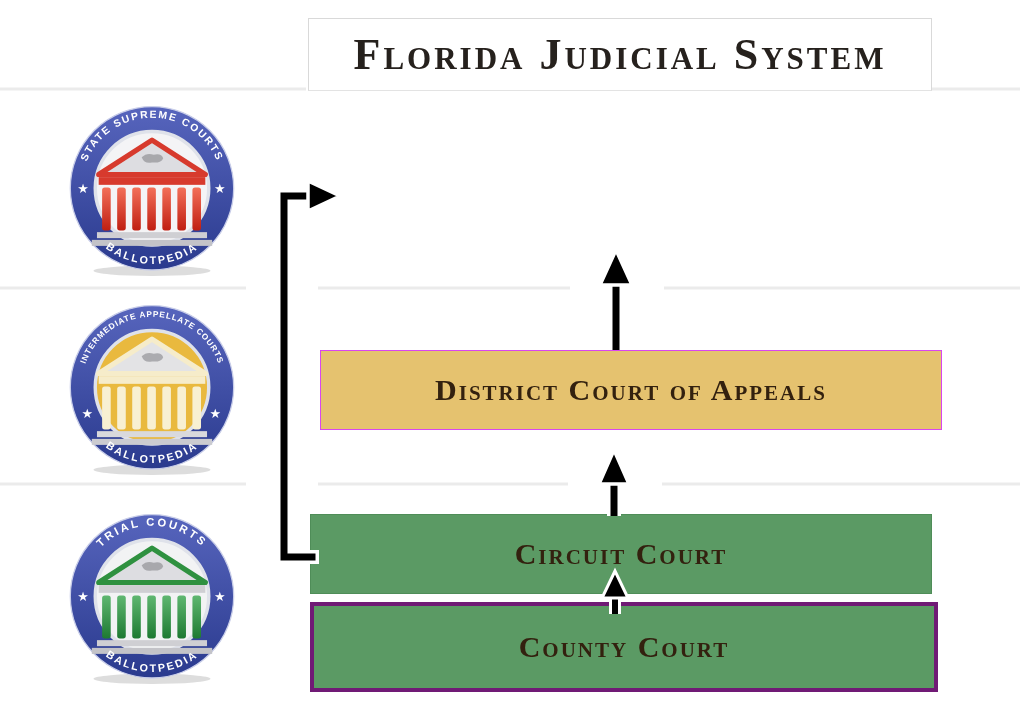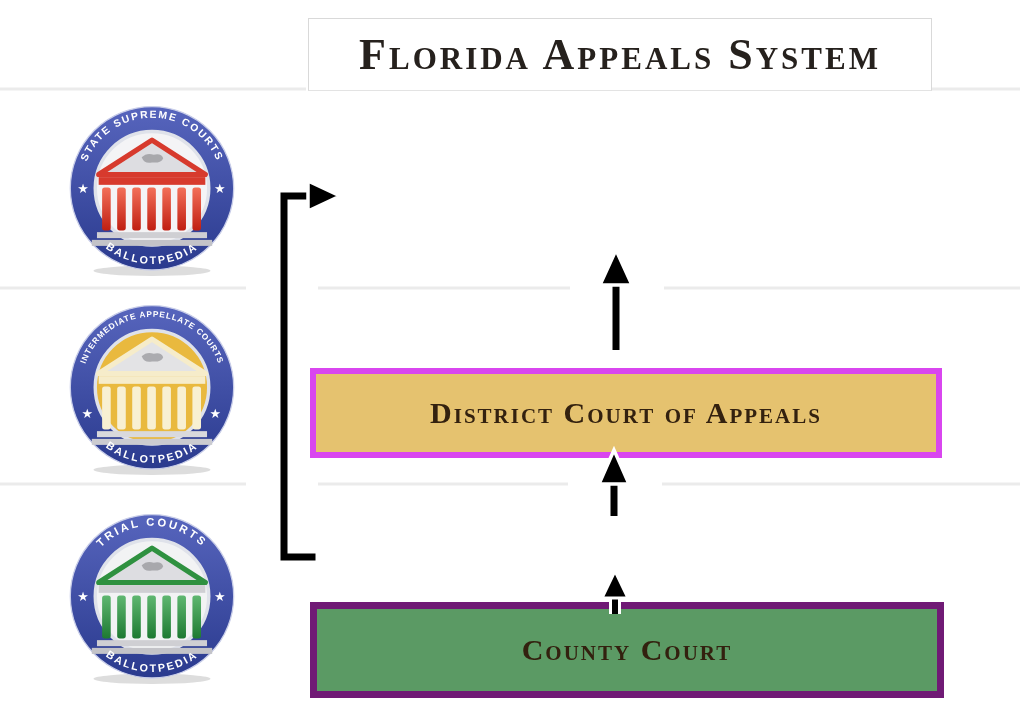--- a/index.html
+++ b/index.html
@@ -20,48 +20,51 @@
   
   .level-box{
     position:absolute;left:310px;width:620px;
     display:flex;align-items:center;justify-content:center;
   }
   .level-box span{
     font-variant:small-caps;font-weight:bold;font-size:30px;letter-spacing:2px;
     color:#33210f;line-height:1;
   }
   .box-supreme{top:148px;height:80px;background:#e0695a;border:1px solid #d55e4e;}
-  .box-appeals{top:368px;height:78px;background:#e5c26f;border:6px solid #d946ef;}
+  .box-appeals{top:350px;height:78px;background:#e5c26f;border:1px solid #d946ef;margin-left:10px;}
   .box-circuit{top:514px;height:78px;background:#5b9a64;border:1px solid #4f8d58;}
-  .box-county{top:602px;height:82px;background:#5b9a64;border:7px solid #701a75;}
+  .box-county{top:602px;height:82px;background:#5b9a64;border:4px solid #701a75;}
   
   .overlay{position:absolute;left:0;top:0;width:1020px;height:718px;pointer-events:none;}
   
   .badge{position:absolute;width:172px;height:172px;}
   .badge-1{left:66px;top:104px;}
   .badge-2{left:66px;top:303px;}
   .badge-3{left:66px;top:512px;}
   .ring-text{fill:#ffffff;font-family:"Liberation Sans", sans-serif;font-weight:bold;}
   .ring-text-md{font-size:12px;letter-spacing:2px;}
   .ring-text-sm{font-size:9.6px;letter-spacing:1px;}
   .ring-text-lg{font-size:13px;letter-spacing:3px;}
   .ring-text-bottom{font-size:12.5px;letter-spacing:2.5px;}
   .star{fill:#ffffff;font-family:"DejaVu Sans", sans-serif;font-size:15px;}
 </style>
 </head>
 <body>
 
 <div class="canvas">
 
   <header class="title-box">
-    <span>Florida Appeals System</span>
+    <span>Florida Judicial System</span>
   </header>
 
   <div class="level-box box-appeals">
     <span>District Court of Appeals</span>
+  </div>
+  <div class="level-box box-circuit">
+    <span>Circuit Court</span>
   </div>
   <div class="level-box box-county">
     <span>County Court</span>
   </div>
 
   <svg class="overlay" viewBox="0 0 1020 718">
 
     <g stroke="#ebebeb" stroke-width="3">
       <line x1="0" y1="89" x2="306" y2="89"></line>
         <line x1="932" y1="89" x2="1020" y2="89"></line>

